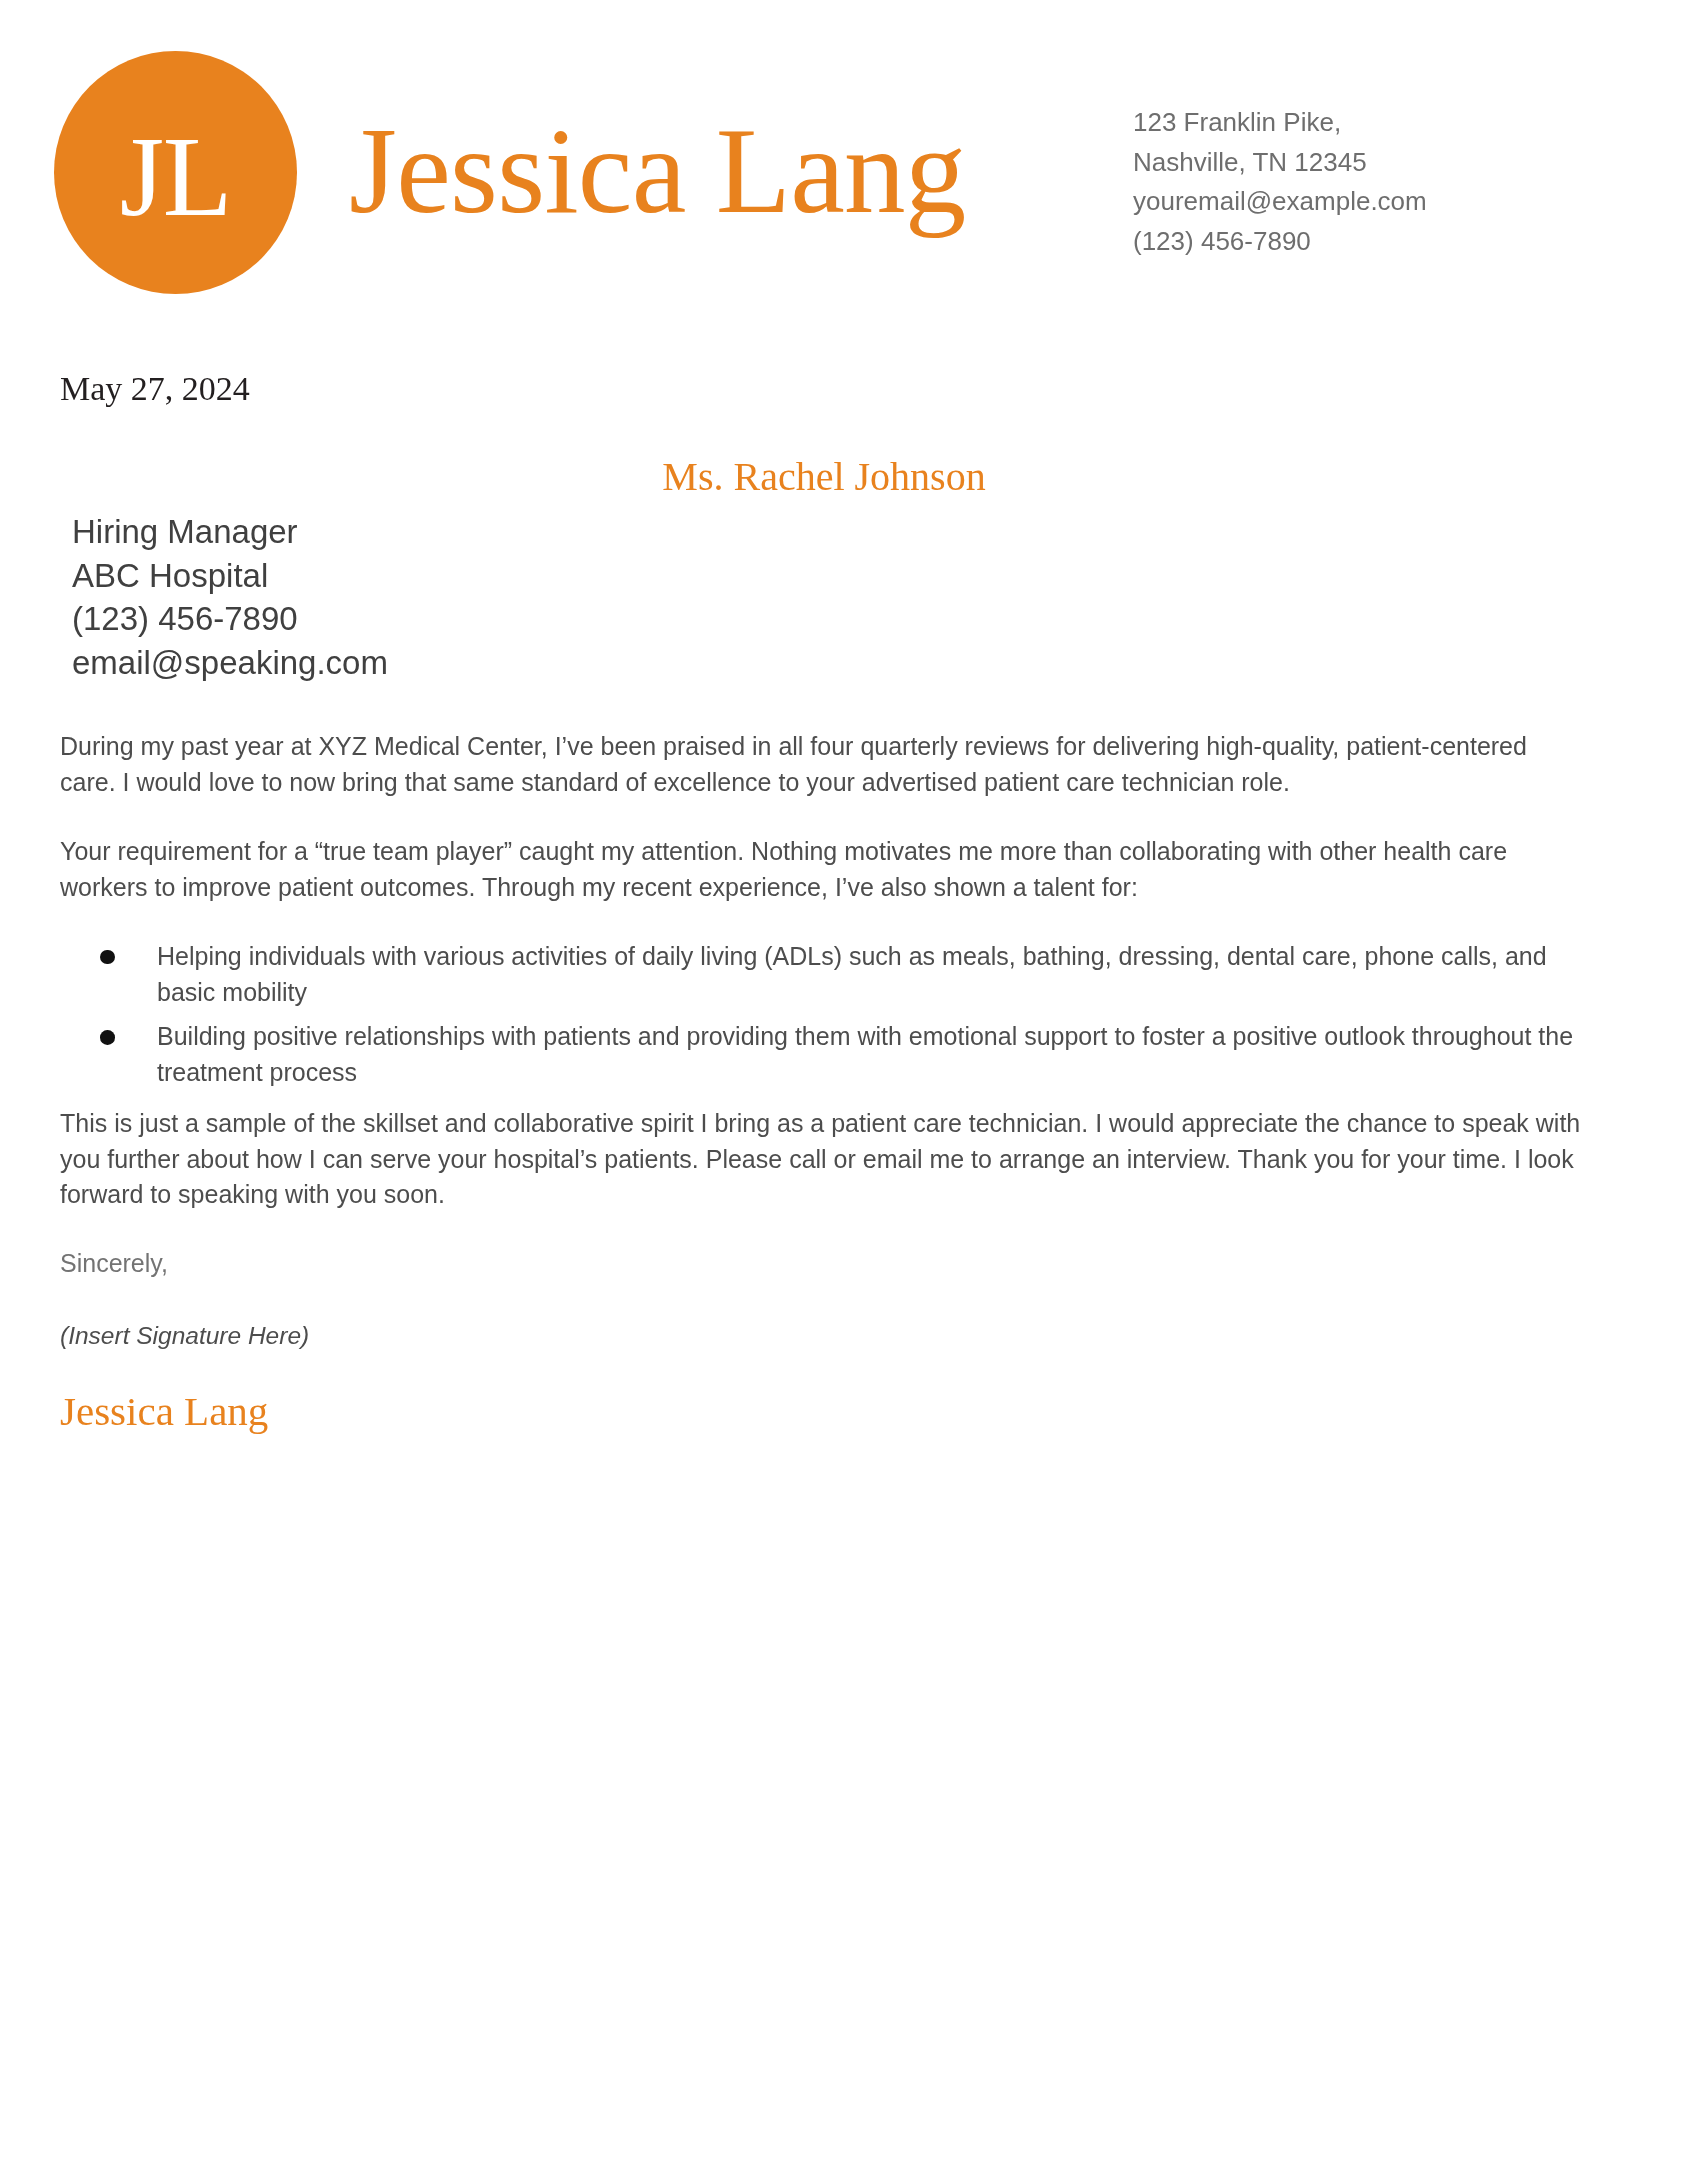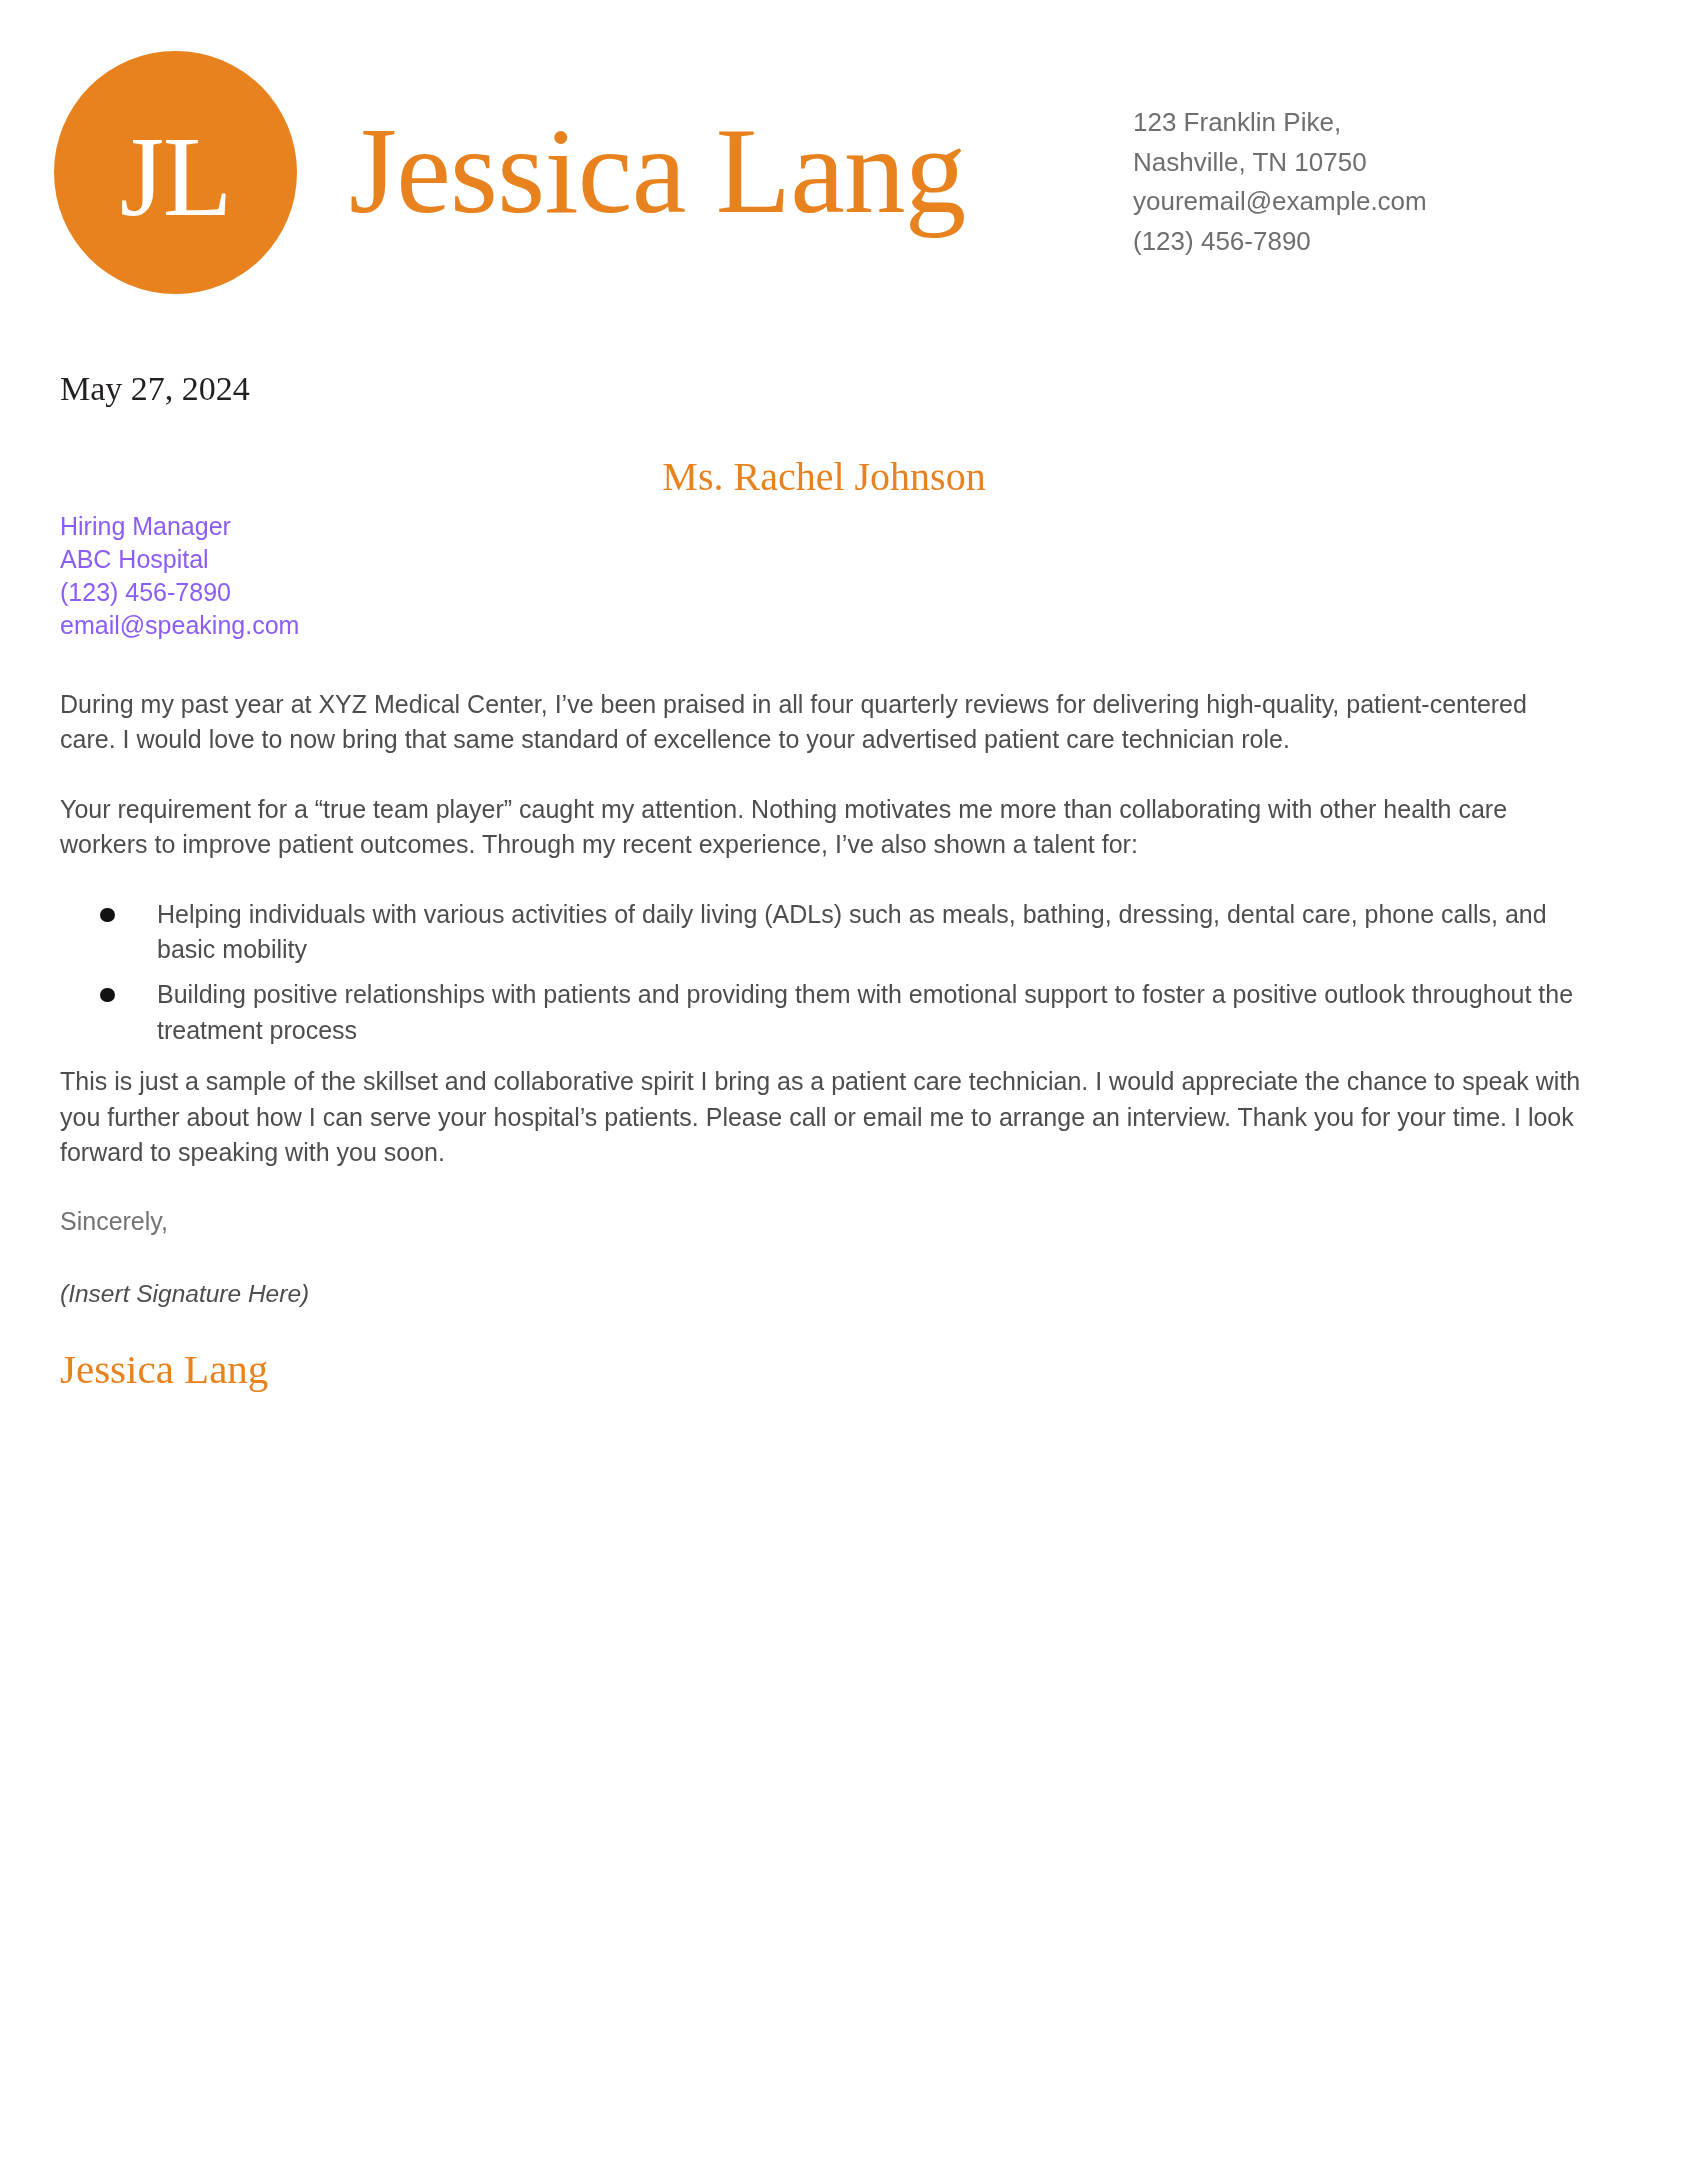--- a/index.html
+++ b/index.html
@@ -92,24 +92,24 @@
   }
   .recipient-name {
     font-family: "Liberation Serif", serif;
     font-size: 40px;
     line-height: 1.1;
     color: #E8821E;
     margin: 0 0 10.6px 0;
     text-align: center;
   }
   .recipient-details {
-    font-size: 25px;
+    font-size: 33px;
     line-height: 1.32;
-    color: #8b5cf6;
-    margin: 0 0 45px 0;
+    color: #404040;
+    margin: 0 0 45px 12px;
   }
   .recipient-details div { white-space: nowrap; }
 
   .salutation {
     font-size: 25px;
     line-height: 1.35;
     color: #4d4d4d;
     margin: 0 0 34px 0;
   }
   .para {
@@ -170,21 +170,21 @@
   <div class="header">
 
     <div class="logo-circle">
       <span class="logo-monogram">JL</span>
     </div>
 
     <div class="brand-name">Jessica Lang</div>
 
     <div class="contact-block">
       <div class="contact-line">123 Franklin Pike,</div>
-      <div class="contact-line">Nashville, TN 10750</div>
+      <div class="contact-line">Nashville, TN 12345</div>
       <div class="contact-line">youremail@example.com</div>
       <div class="contact-line">(123) 456-7890</div>
     </div>
 
   </div>
 
   <div class="letter">
 
     <p class="date-line">May 27, 2024</p>
 

